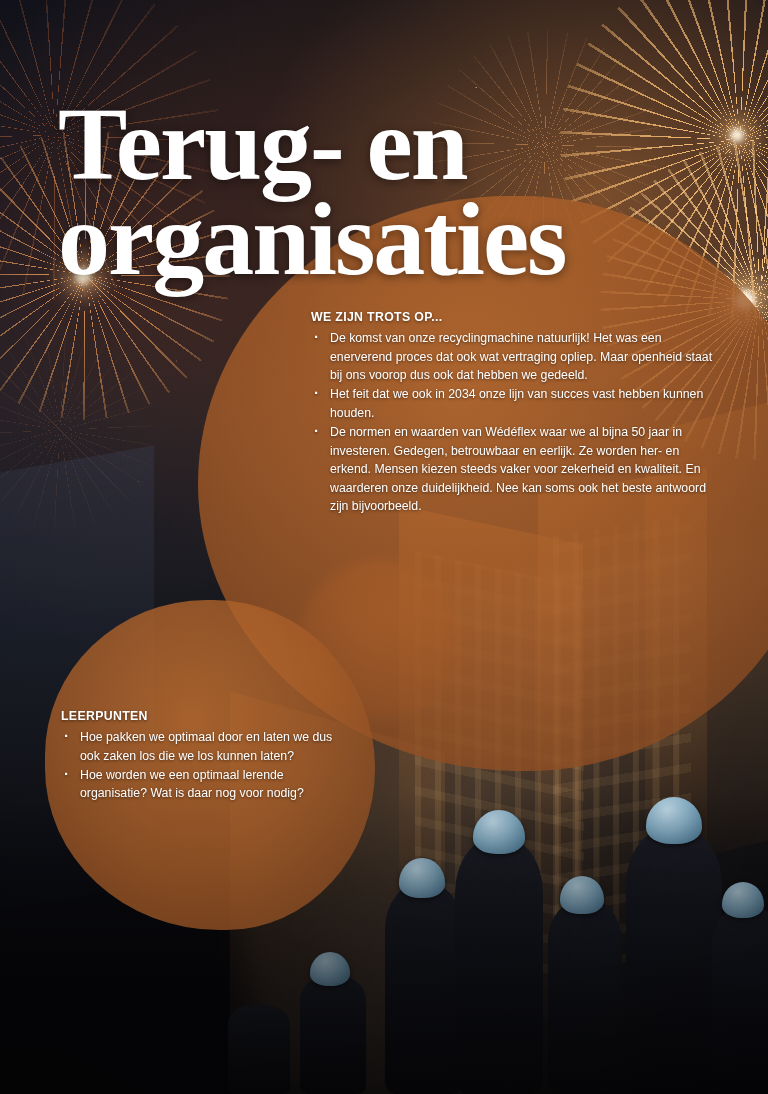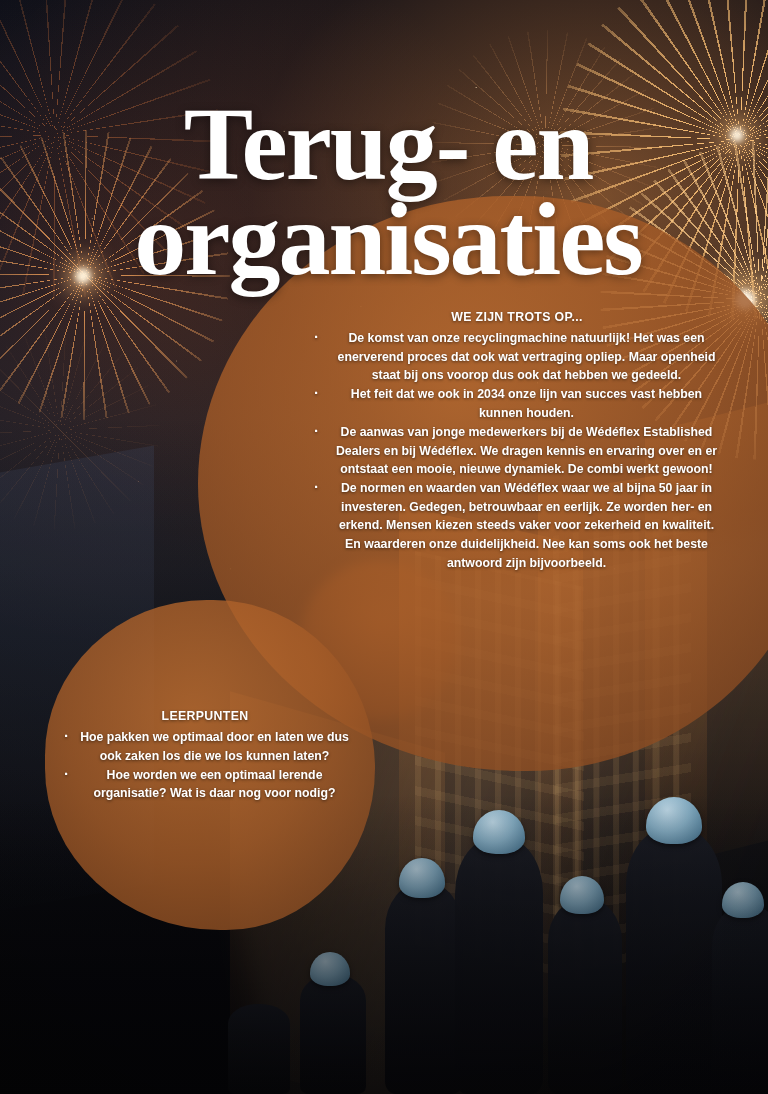--- a/index.html
+++ b/index.html
@@ -8,21 +8,20 @@
     padding: 0;
     background: #000;
   }
   #page {
     position: relative;
     width: 768px;
     height: 1094px;
     overflow: hidden;
     background: #05070d;
     font-family: "Liberation Sans", sans-serif;
-    text-align: center;
     -webkit-font-smoothing: antialiased;
   }
 
   
   .photo { position:absolute; inset:0; overflow:hidden; }
 
   
   .sky {
     position:absolute; inset:0;
     background:
@@ -215,21 +214,21 @@
     margin:0 0 3px 0;
     text-shadow:0 1px 3px rgba(0,0,0,.5);
   }
   ul.bullets {
     list-style:none;
     margin:0; padding:0;
   }
   ul.bullets li {
     position:relative;
     font-size:12.3px;
-    font-weight:700;
+    font-weight:400;
     line-height:18.6px;
     padding-left:19px;
     margin:0 0 0.5px 0;
     text-shadow:0 1px 3px rgba(0,0,0,.55);
   }
   ul.bullets li::before {
     content:"·";
     position:absolute;
     left:3px; top:-1px;
     font-size:15px;
@@ -314,21 +313,20 @@
   <div class="blob blob-big"></div>
   <div class="blob blob-small"></div>
 
   <h1 class="title"><span>Terug- en</span><br><span>organisaties</span></h1>
 
   <div class="block" id="trots-block">
     <p class="kicker">WE ZIJN TROTS OP...</p>
     <ul class="bullets">
       <li>De komst van onze recyclingmachine natuurlijk! Het was een enerverend proces dat ook wat vertraging opliep. Maar openheid staat bij ons voorop dus ook dat hebben we gedeeld.</li>
       <li>Het feit dat we ook in 2034 onze lijn van succes vast hebben kunnen houden.</li>
-      <li>De aanwas van jonge medewerkers bij de Wédéflex Established Dealers en bij Wédéflex. We dragen kennis en ervaring over en er ontstaat een mooie, nieuwe dynamiek. De combi werkt gewoon!</li>
       <li>De normen en waarden van Wédéflex waar we al bijna 50 jaar in investeren. Gedegen, betrouwbaar en eerlijk. Ze worden her- en erkend. Mensen kiezen steeds vaker voor zekerheid en kwaliteit. En waarderen onze duidelijkheid. Nee kan soms ook het beste antwoord zijn bijvoorbeeld.</li>
     </ul>
   </div>
 
   <div class="block" id="leerpunten-block">
     <p class="kicker">LEERPUNTEN</p>
     <ul class="bullets">
       <li>Hoe pakken we optimaal door en laten we dus ook zaken los die we los kunnen laten?</li>
       <li>Hoe worden we een optimaal lerende organisatie? Wat is daar nog voor nodig?</li>
     </ul>

